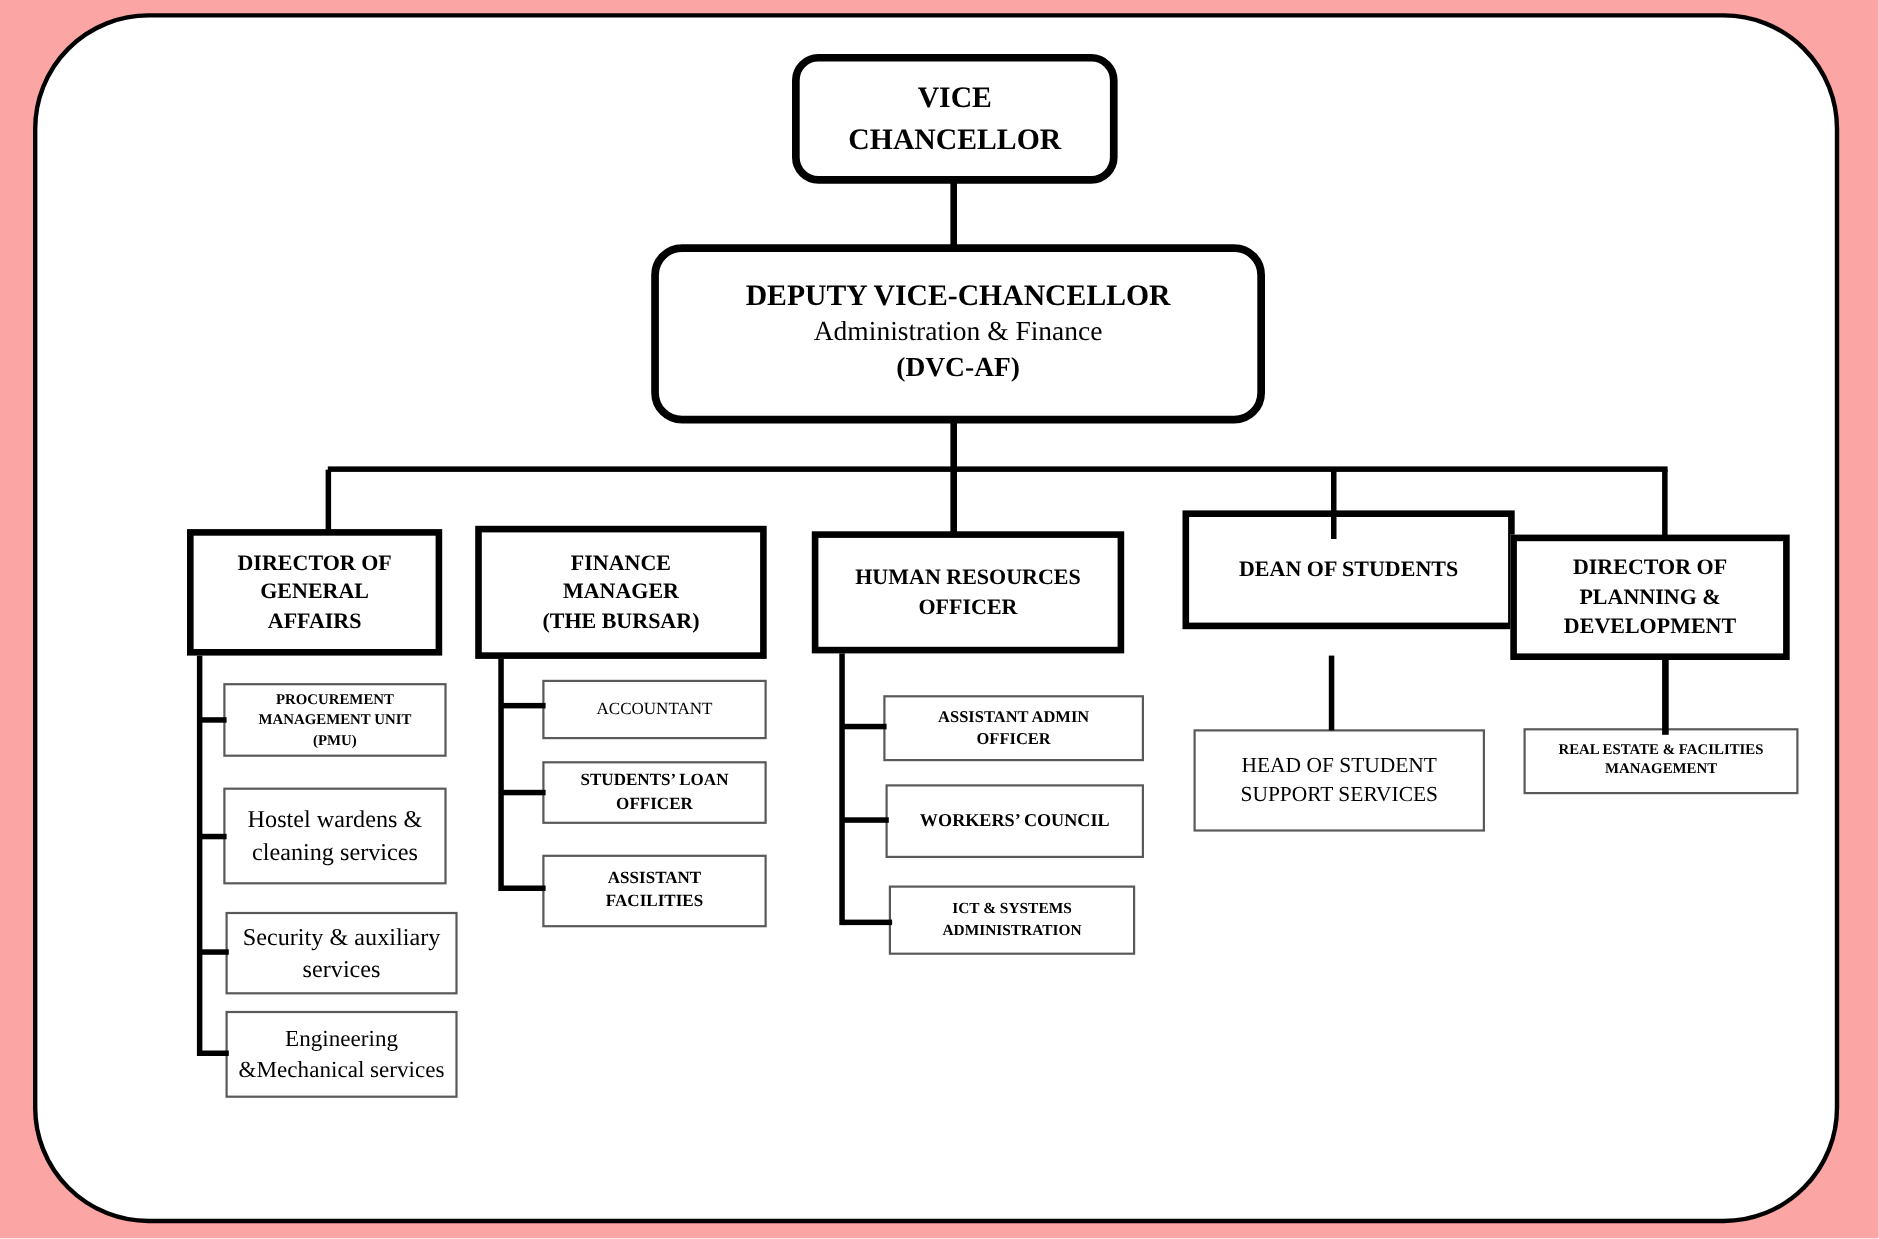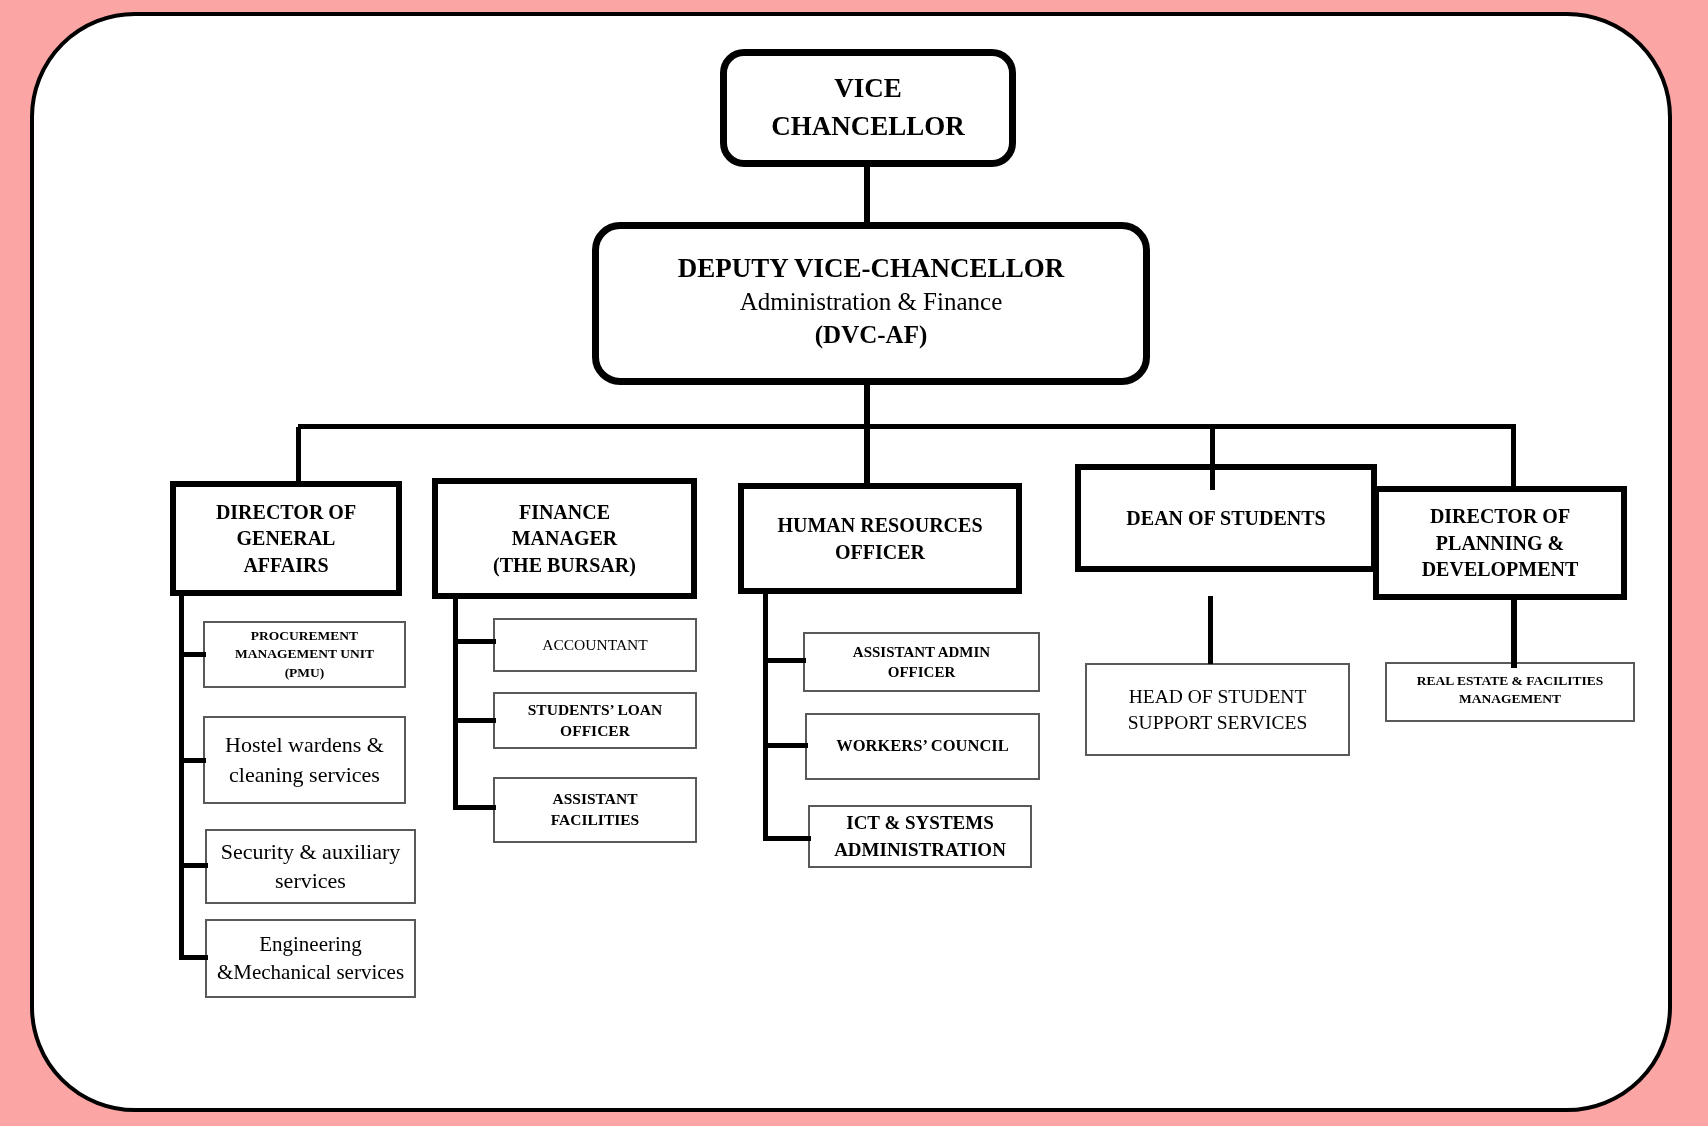--- a/index.html
+++ b/index.html
@@ -132,21 +132,21 @@
   <div class="box thin" style="left:803px;top:632px;width:237px;height:60px;">
     <span class="pre" style="font-size:15px;font-weight:bold;line-height:1.35;">ASSISTANT ADMIN
 OFFICER</span>
   </div>
 
   <div class="box thin" style="left:805px;top:713px;width:235px;height:67px;font-family:Liberation Serif, serif;">
     <span class="pre" style="font-size:16.5px;font-weight:bold;line-height:1.35;">WORKERS’ COUNCIL</span>
   </div>
 
   <div class="box thin" style="left:808px;top:805px;width:224px;height:63px;">
-    <span class="pre" style="font-size:19px;font-weight:bold;line-height:1.4;">ICT &amp; SYSTEMS
+    <span class="pre" style="font-size:14px;font-weight:bold;line-height:1.4;">ICT &amp; SYSTEMS
 ADMINISTRATION</span>
   </div>
 
   <div class="line" style="left:1208px;top:596px;width:5px;height:68px;"></div>
   <div class="box thin" style="left:1085px;top:663px;width:265px;height:93px;">
     <span class="pre" style="font-size:19.5px;font-weight:normal;line-height:1.3;">HEAD OF STUDENT
 SUPPORT SERVICES</span>
   </div>
 
   <div class="line" style="left:1511px;top:600px;width:6px;height:68px;"></div>

